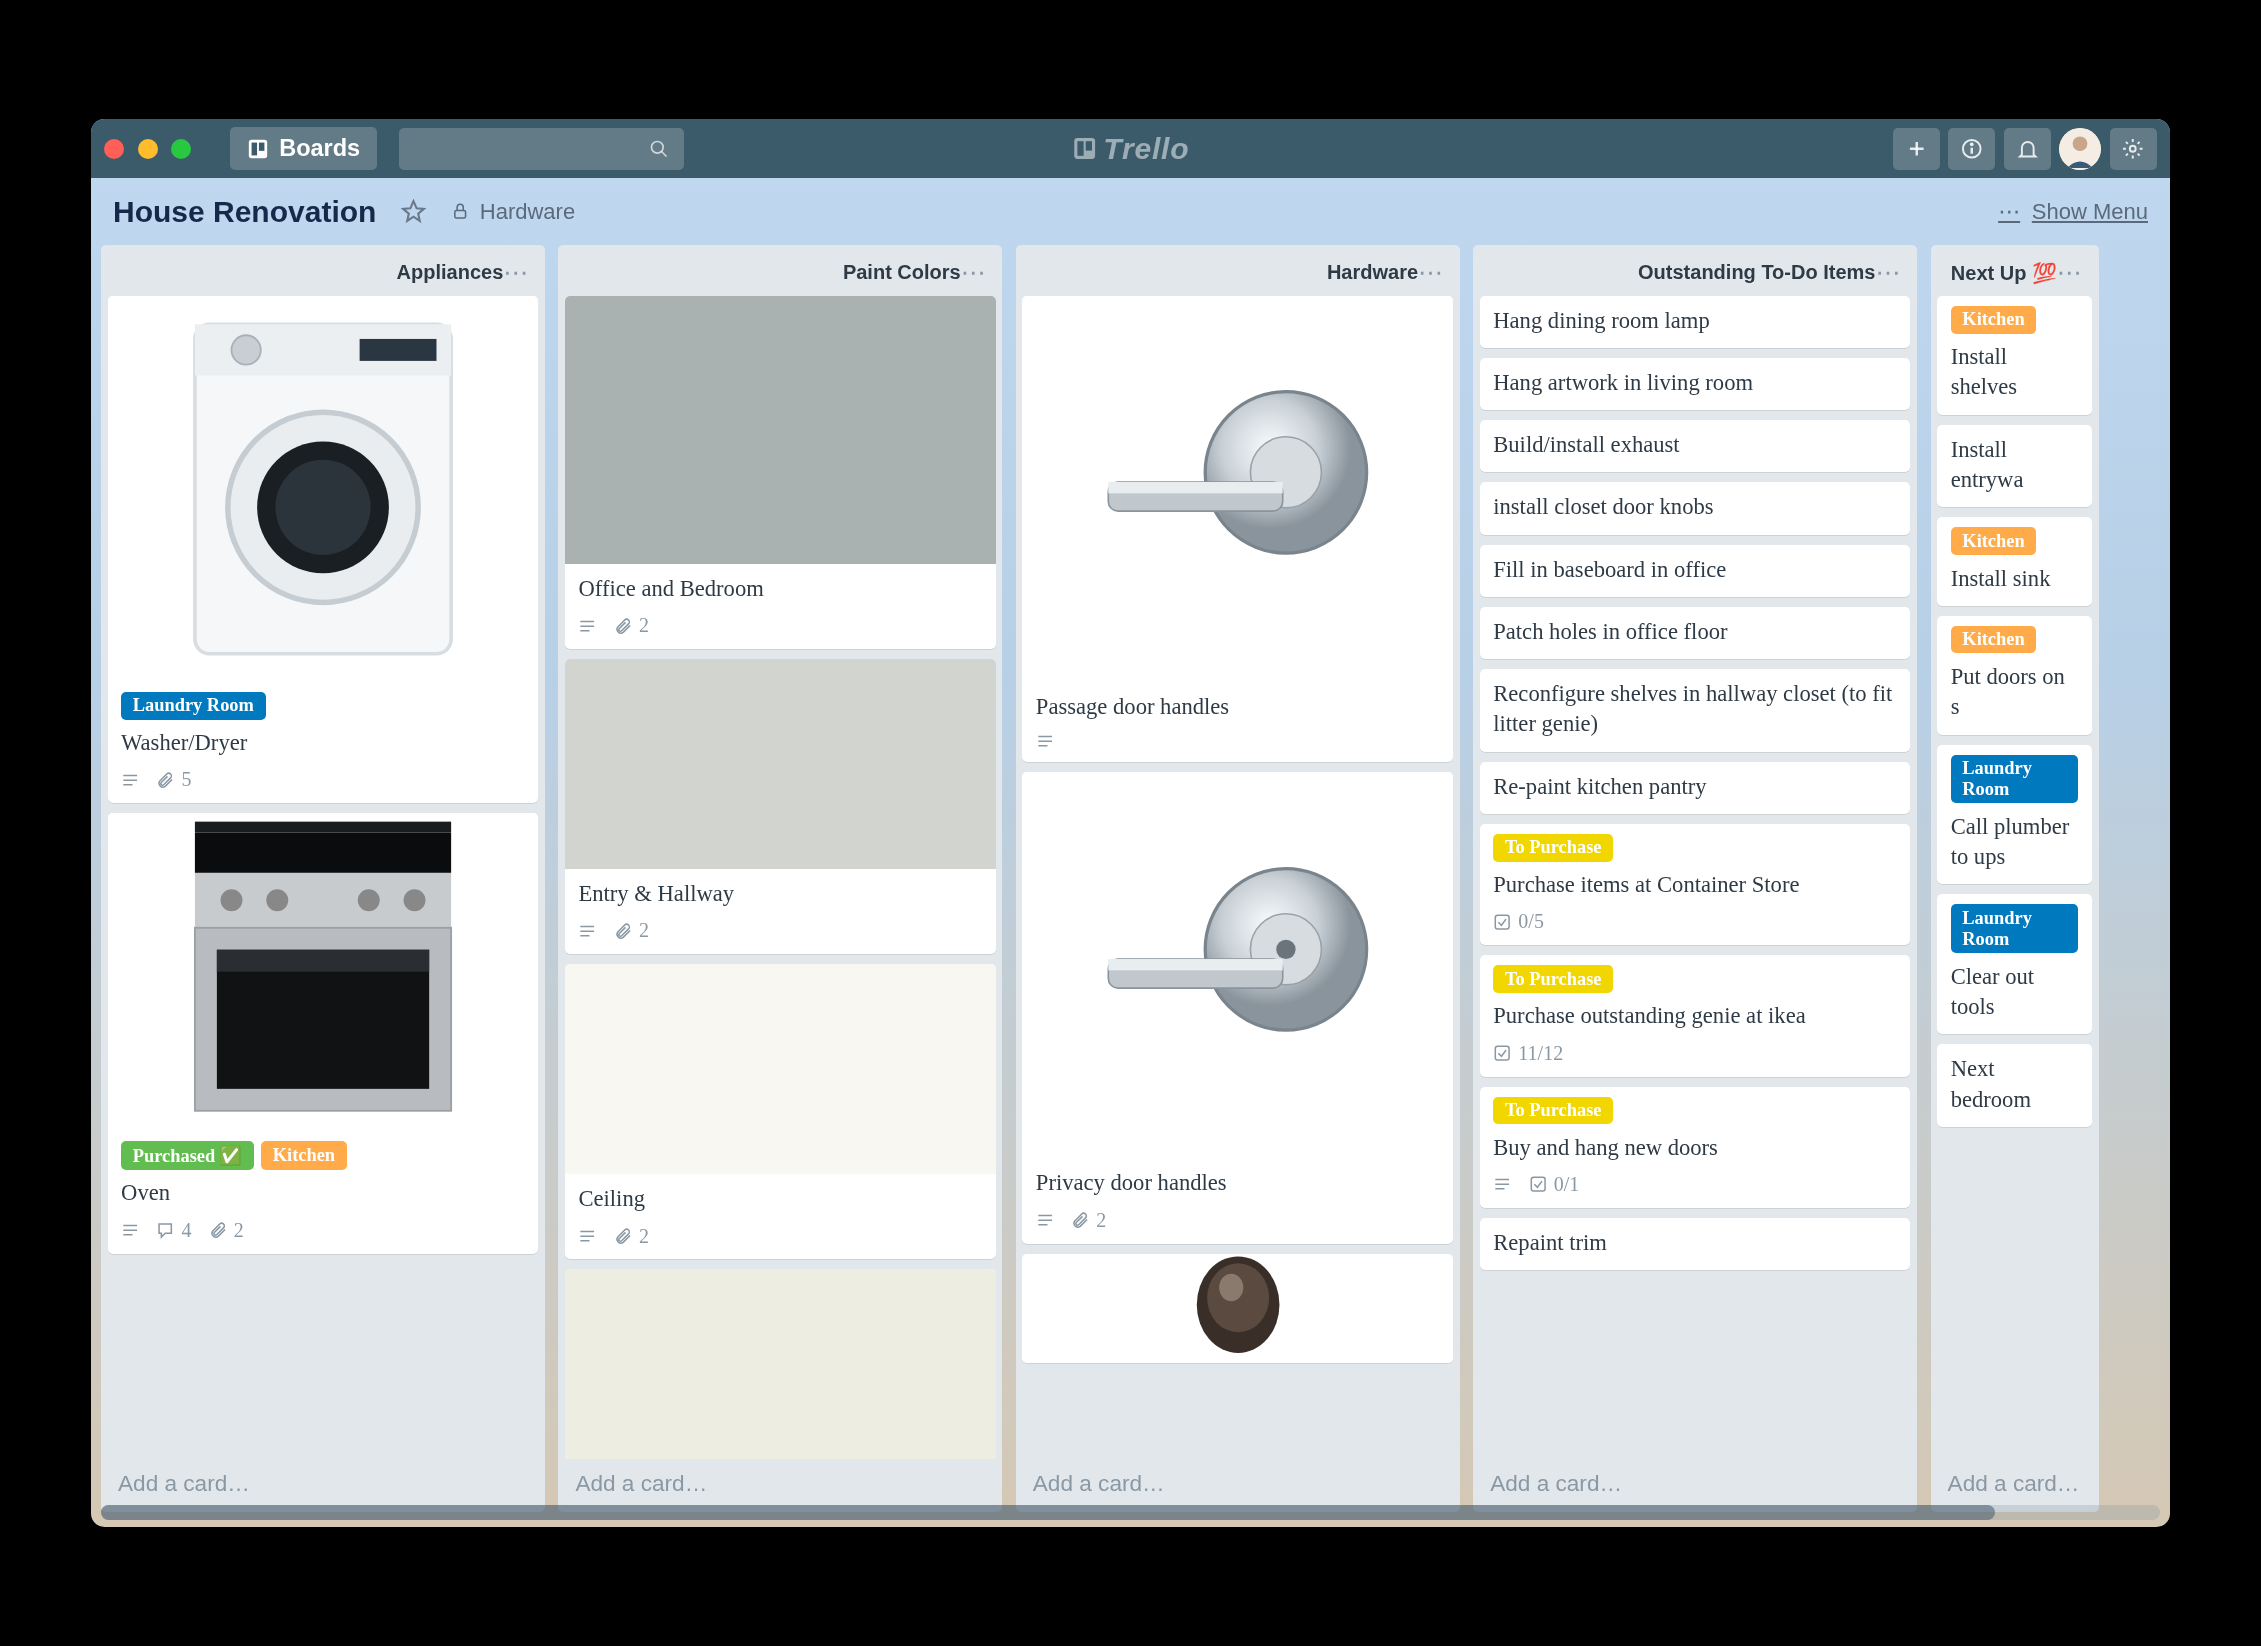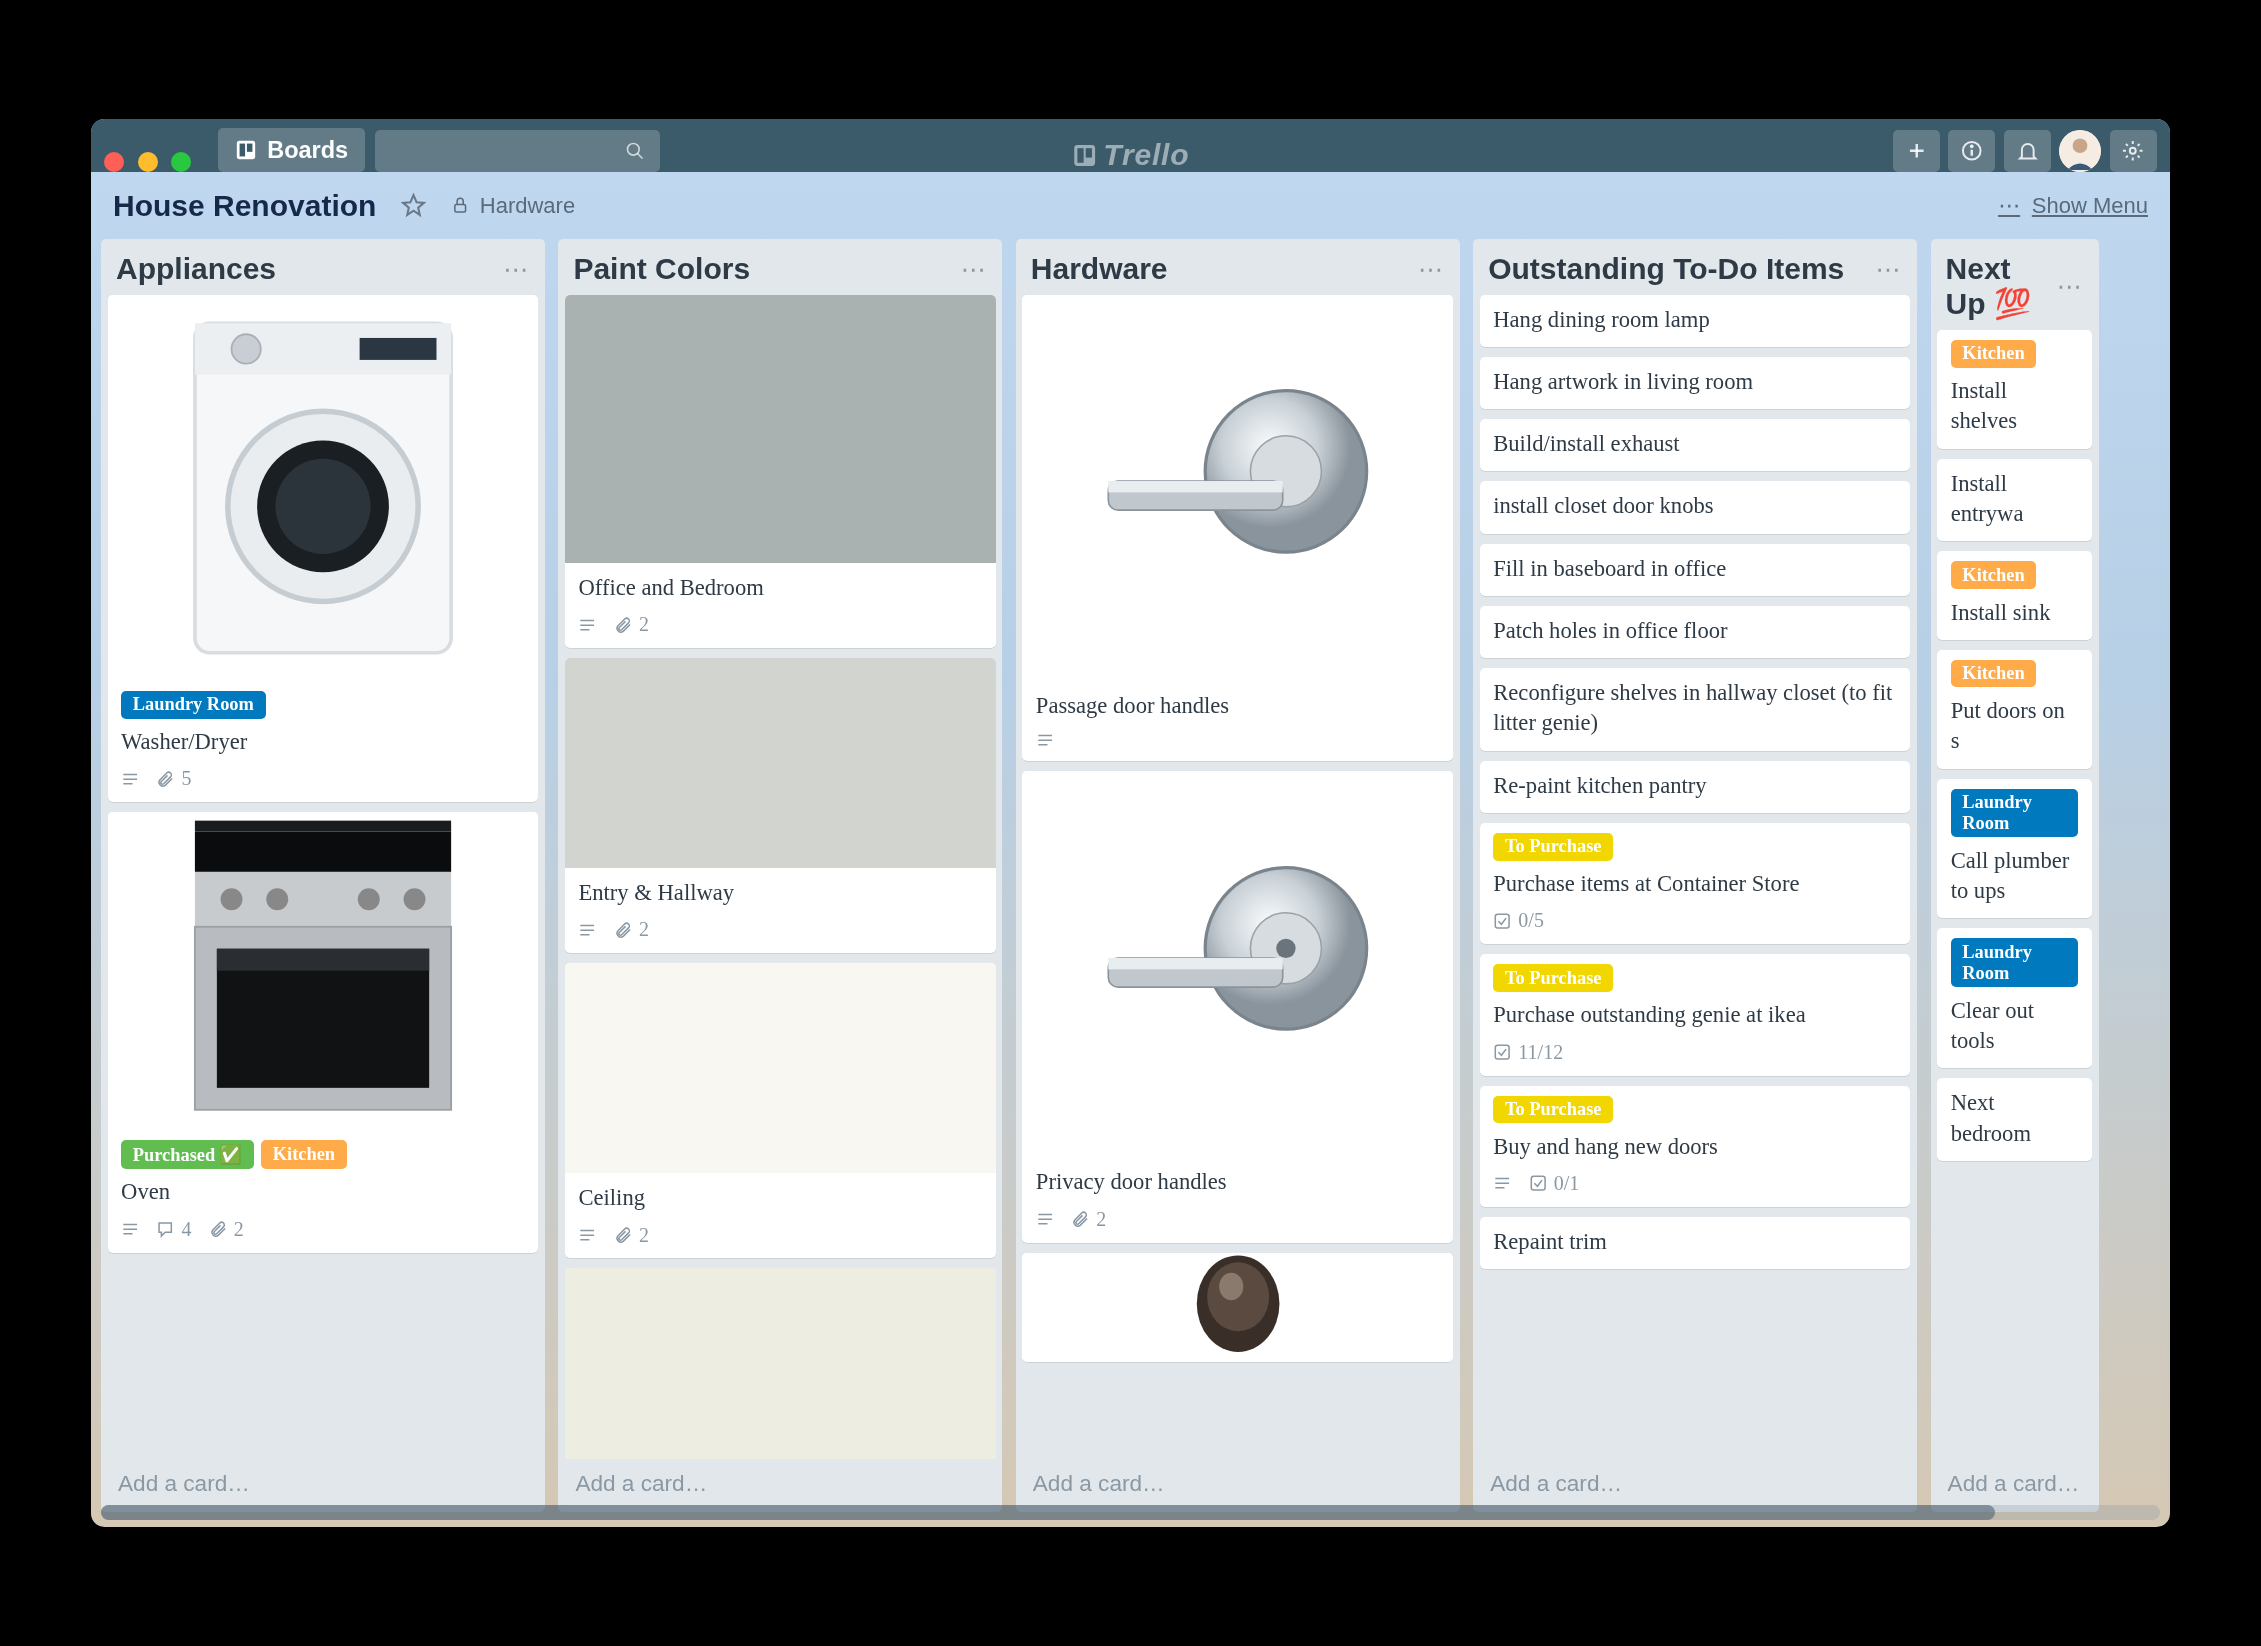--- a/index.html
+++ b/index.html
@@ -16,26 +16,26 @@
   width: 2079px;
   height: 1408px;
   background: linear-gradient(to bottom, #c0d8f0 0%, #b8d0e6 40%, #d5c8b4 100%);
   border-radius: 13.4px;
   overflow: hidden;
   position: relative;
   display: flex;
   flex-direction: column;
 }
 .titlebar {
-  height: 53px;
+  height: 59px;
   background: #3b5a6a;
   display: flex;
-  align-items: flex-end;
+  align-items: center;
   padding: 0 13.4px;
-  gap: 10px;
+  gap: 22px;
 }
 .traffic-lights { display: flex; gap: 13.4px; margin-right: 17px; }
 .traffic-light { width: 20px; height: 20px; border-radius: 50%; }
 .tl-red { background: #ff5f57; }
 .tl-yellow { background: #ffbd2e; }
 .tl-green { background: #28c940; }
 .boards-btn {
   background: rgba(255,255,255,0.2);
   border-radius: 5px;
   padding: 8.4px 17px;
@@ -108,21 +108,21 @@
   background: #e2e7eb;
   border-radius: 5px;
   width: 444px;
   flex-shrink: 0;
   display: flex;
   flex-direction: column;
   max-height: 100%;
 }
 .list.narrow { width: 168px; overflow:hidden; }
 .list-header { display: flex; align-items: center; padding: 13.4px 15px 8.4px; }
-.list-title { font-size: 30px; font-weight: 700; color: #2e3a45; flex: 1; }
+.list-title { font-size: 20px; font-weight: 700; color: #2e3a45; flex: 1; text-align: right; }
 .list-menu { color: #8a98a4; font-size: 25px; cursor:pointer; letter-spacing:1.7px;}
 .list-cards { padding: 0 6.7px; overflow-y: auto; flex:1; position: relative;}
 .list-cards::-webkit-scrollbar { width: 11.7px; }
 .list-cards::-webkit-scrollbar-thumb { background: rgba(100,120,135,0.45); border-radius:6.7px; }
 .list-cards::-webkit-scrollbar-track { background: transparent; }
 .list-footer { padding: 11.7px 17px 15px; font-size: 22.6px; color: #8a98a4; cursor:pointer;}
 
 .card {
   background: #fff;
   border-radius: 5px;

